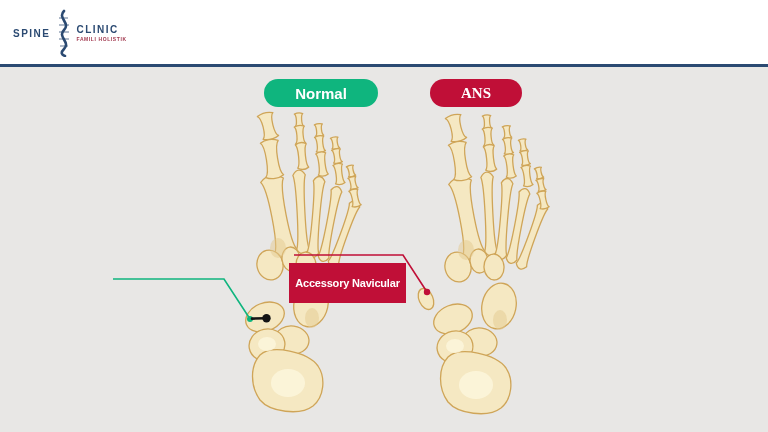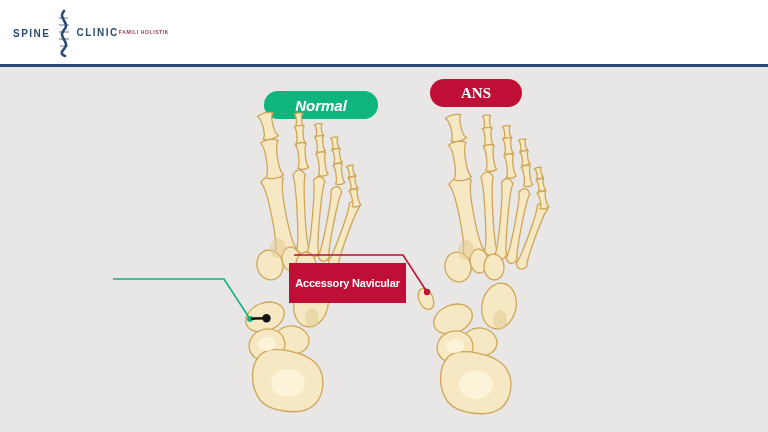--- a/index.html
+++ b/index.html
@@ -9,30 +9,30 @@
   *{margin:0;padding:0;box-sizing:border-box;}
   html,body{width:768px;height:432px;overflow:hidden;}
   body{font-family:"Liberation Sans", sans-serif;background:var(--bg);}
   #slide{position:relative;width:768px;height:432px;background:var(--bg);}
 
   
   .header{position:absolute;left:0;top:0;width:768px;height:67px;background:#ffffff;
           border-bottom:3px solid var(--navy);}
   .logo{position:absolute;left:13px;top:8px;height:50px;display:flex;align-items:center;gap:2px;}
   .logo-word{color:var(--navy);font-size:10px;font-weight:600;letter-spacing:1.5px;}
-  .logo-right{display:flex;flex-direction:row;line-height:1;}
+  .logo-right{display:flex;flex-direction:column;line-height:1;}
   .logo-tagline{color:var(--tagline_red);font-size:5px;font-weight:700;letter-spacing:.6px;margin-top:2px;}
   .spine-svg{display:block;margin:0 1px;}
   .title{position:absolute;left:50%;top:13px;transform:translateX(-50%);
          color:var(--navy);font-size:30px;font-weight:bold;letter-spacing:-.5px;white-space:nowrap;}
 
   
   .badge{position:absolute;height:28px;border-radius:14px;color:#fff;font-weight:bold;font-size:15px;
          display:flex;align-items:center;justify-content:center;}
-  .badge-normal{left:264px;top:91px;width:114px;background:var(--green);font-style:italic;}
+  .badge-normal{left:264px;top:79px;width:114px;background:var(--green);}
   .badge-ans{left:430px;top:79px;width:92px;background:var(--crimson);font-family:Liberation Serif, serif;}
 
   
   .foot{position:absolute;width:190px;height:315px;}
   .foot-left{left:208px;top:108px;}
   .foot-right{left:396px;top:110px;}
   .bone{fill:var(--bone_fill);stroke:var(--bone_line);stroke-width:1.3px;stroke-linejoin:round;}
   .boneHi{fill:#fcf5da;stroke:none;opacity:.9;}
   .boneShade{fill:#e3c98f;stroke:none;opacity:.5;}
 

